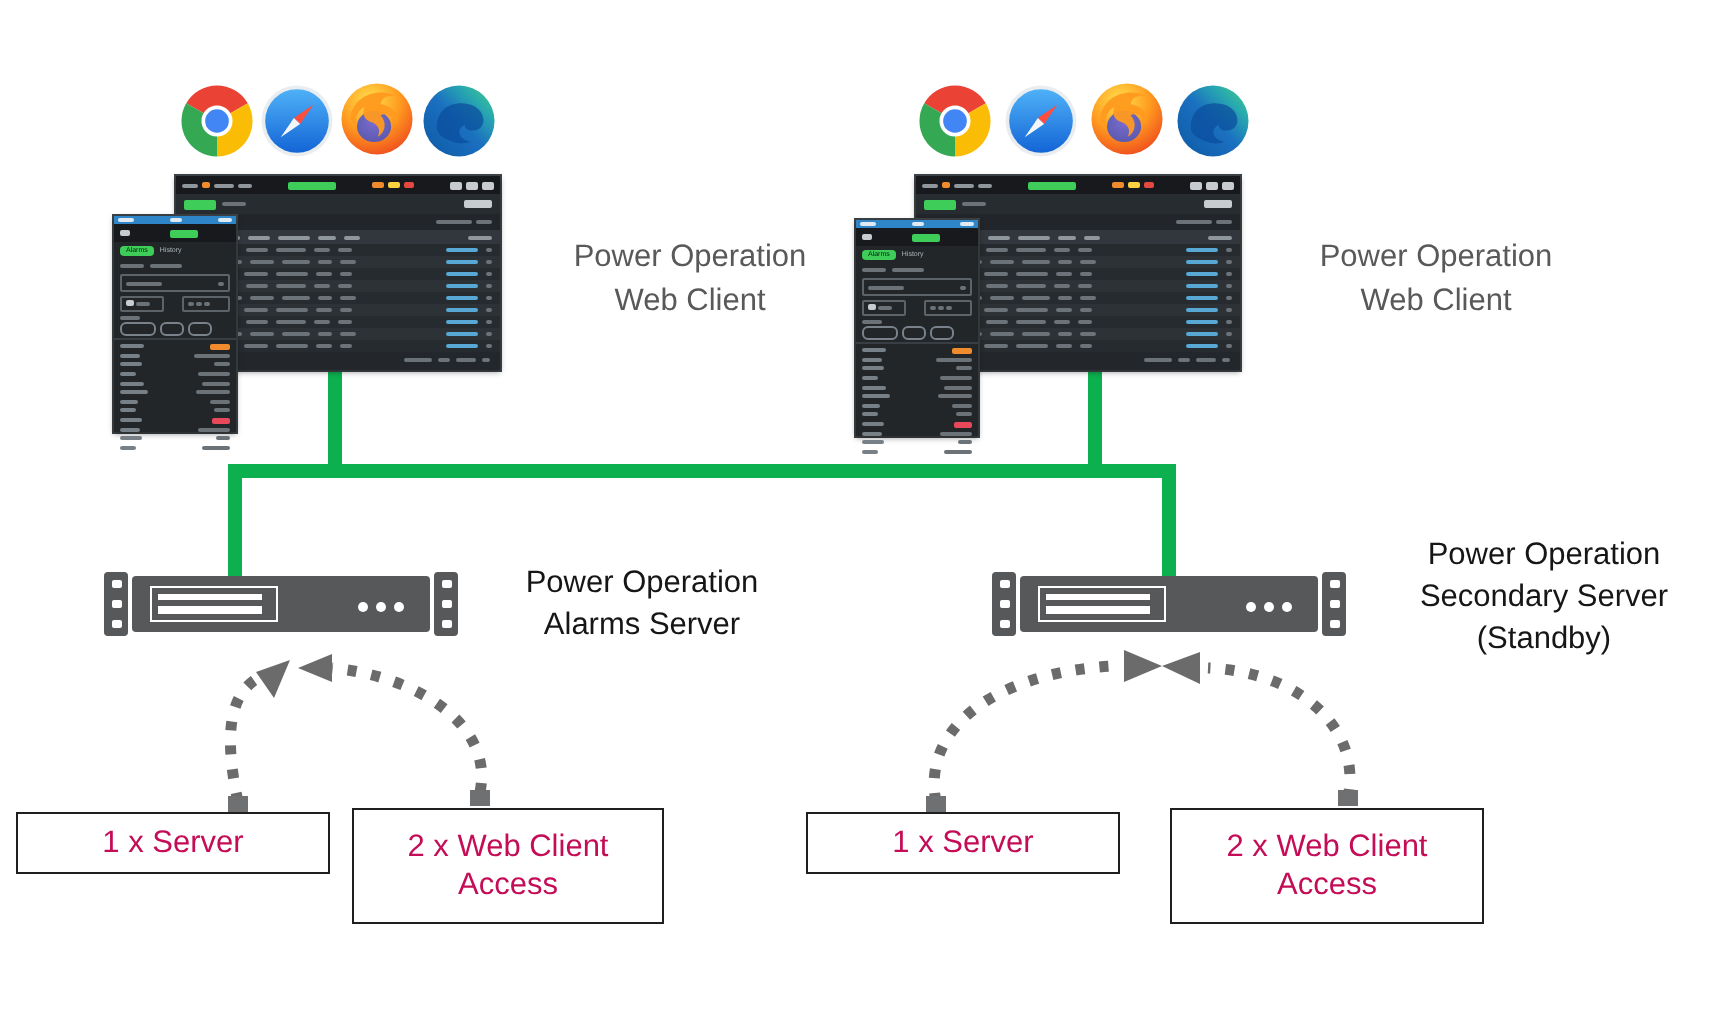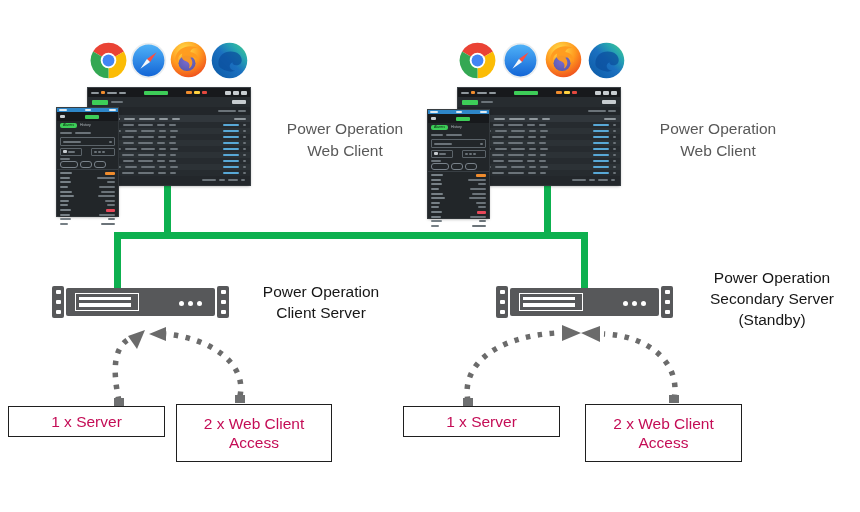--- a/index.html
+++ b/index.html
@@ -758,21 +758,21 @@
     </div>
     <div class="srv-bracket" style="right:0;">
         <i></i>
         <i></i>
         <i></i>
       </div>
   </div>
 
   <div class="lbl server-lbl" style="left:232px;top:281px;width:178px;">
     <div>Power Operation</div>
-    <div>Client Server</div>
+    <div>Alarms Server</div>
   </div>
   <div class="lbl server-lbl" style="left:678px;top:267px;width:188px;">
     <div>Power Operation</div>
     <div>Secondary Server</div>
     <div>(Standby)</div>
   </div>
 
   <svg id="arrow-layer">
     <g fill="none" stroke="#6b6b6b" stroke-width="5.5" stroke-dasharray="4.5 7.5" stroke-linecap="butt">
       <path d="M119,401 C112,368 114,346 131,338"></path>

